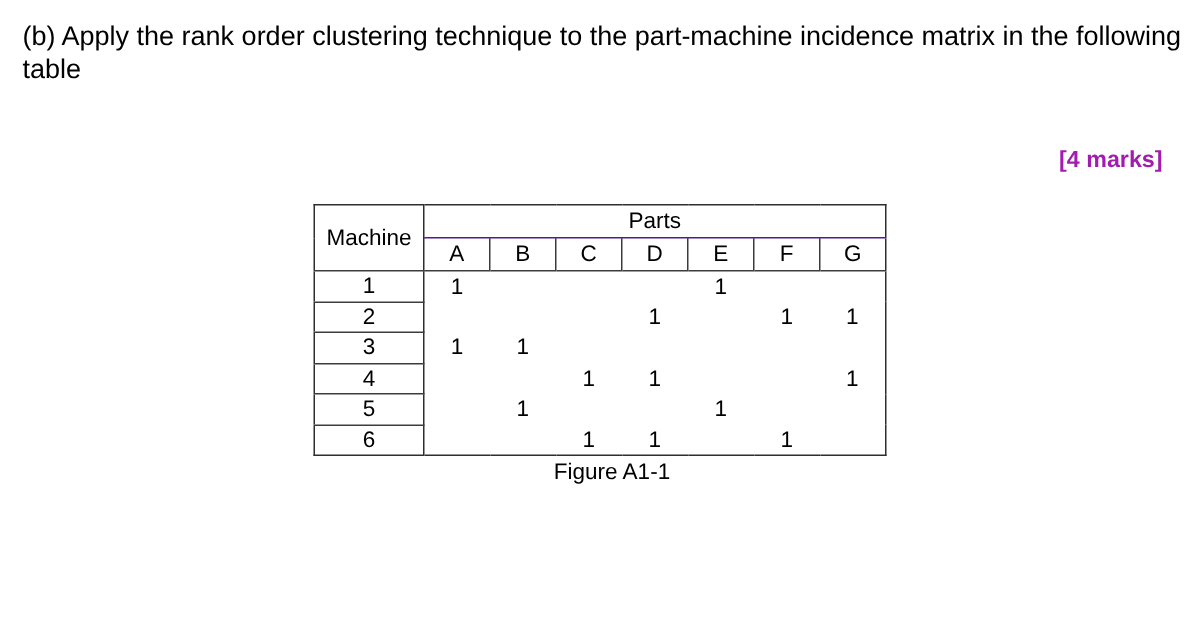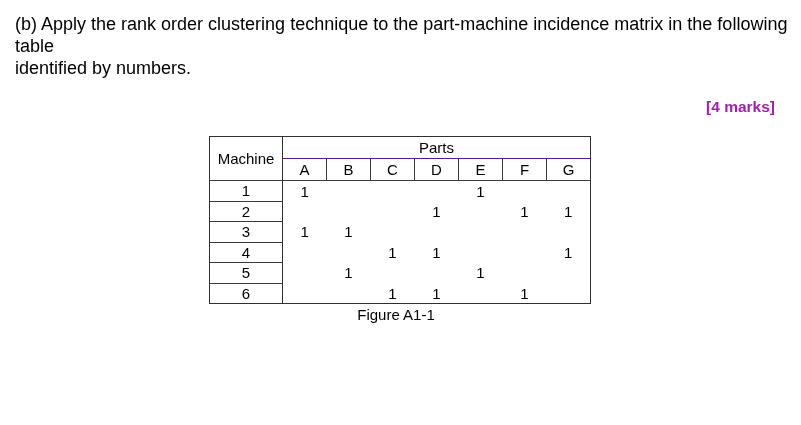--- a/index.html
+++ b/index.html
@@ -68,34 +68,33 @@
   tr.letters td:first-child { border-left: none; }
   tr.body { height: 20.5px; }
   td.mcell {
     border-right: 1.5px solid #2e2e2e;
     border-bottom: 1px solid #3c3c3c;
   }
   tr.body:last-child td.mcell { border-bottom: none; }
   td.dcell { border: none; }
   .caption {
     position: absolute;
-    left: 209px;
+    left: 221px;
     top: 306px;
     width: 374px;
     text-align: center;
     font-size: 15px;
     color: #000000;
   }
 </style>
 </head>
 <body>
 
 <div class="question">
   <div>(b) Apply the rank order clustering technique to the part-machine incidence matrix in the following table</div>
-  <div>identified by numbers.</div>
 </div>
 
 <div class="marks">[4 marks]</div>
 
 <div class="table-wrap">
   <table class="incidence">
     <tbody>
       <tr>
         <td class="corner" rowspan="2">Machine</td>
         <td class="parts-hdr" colspan="7">Parts</td>

